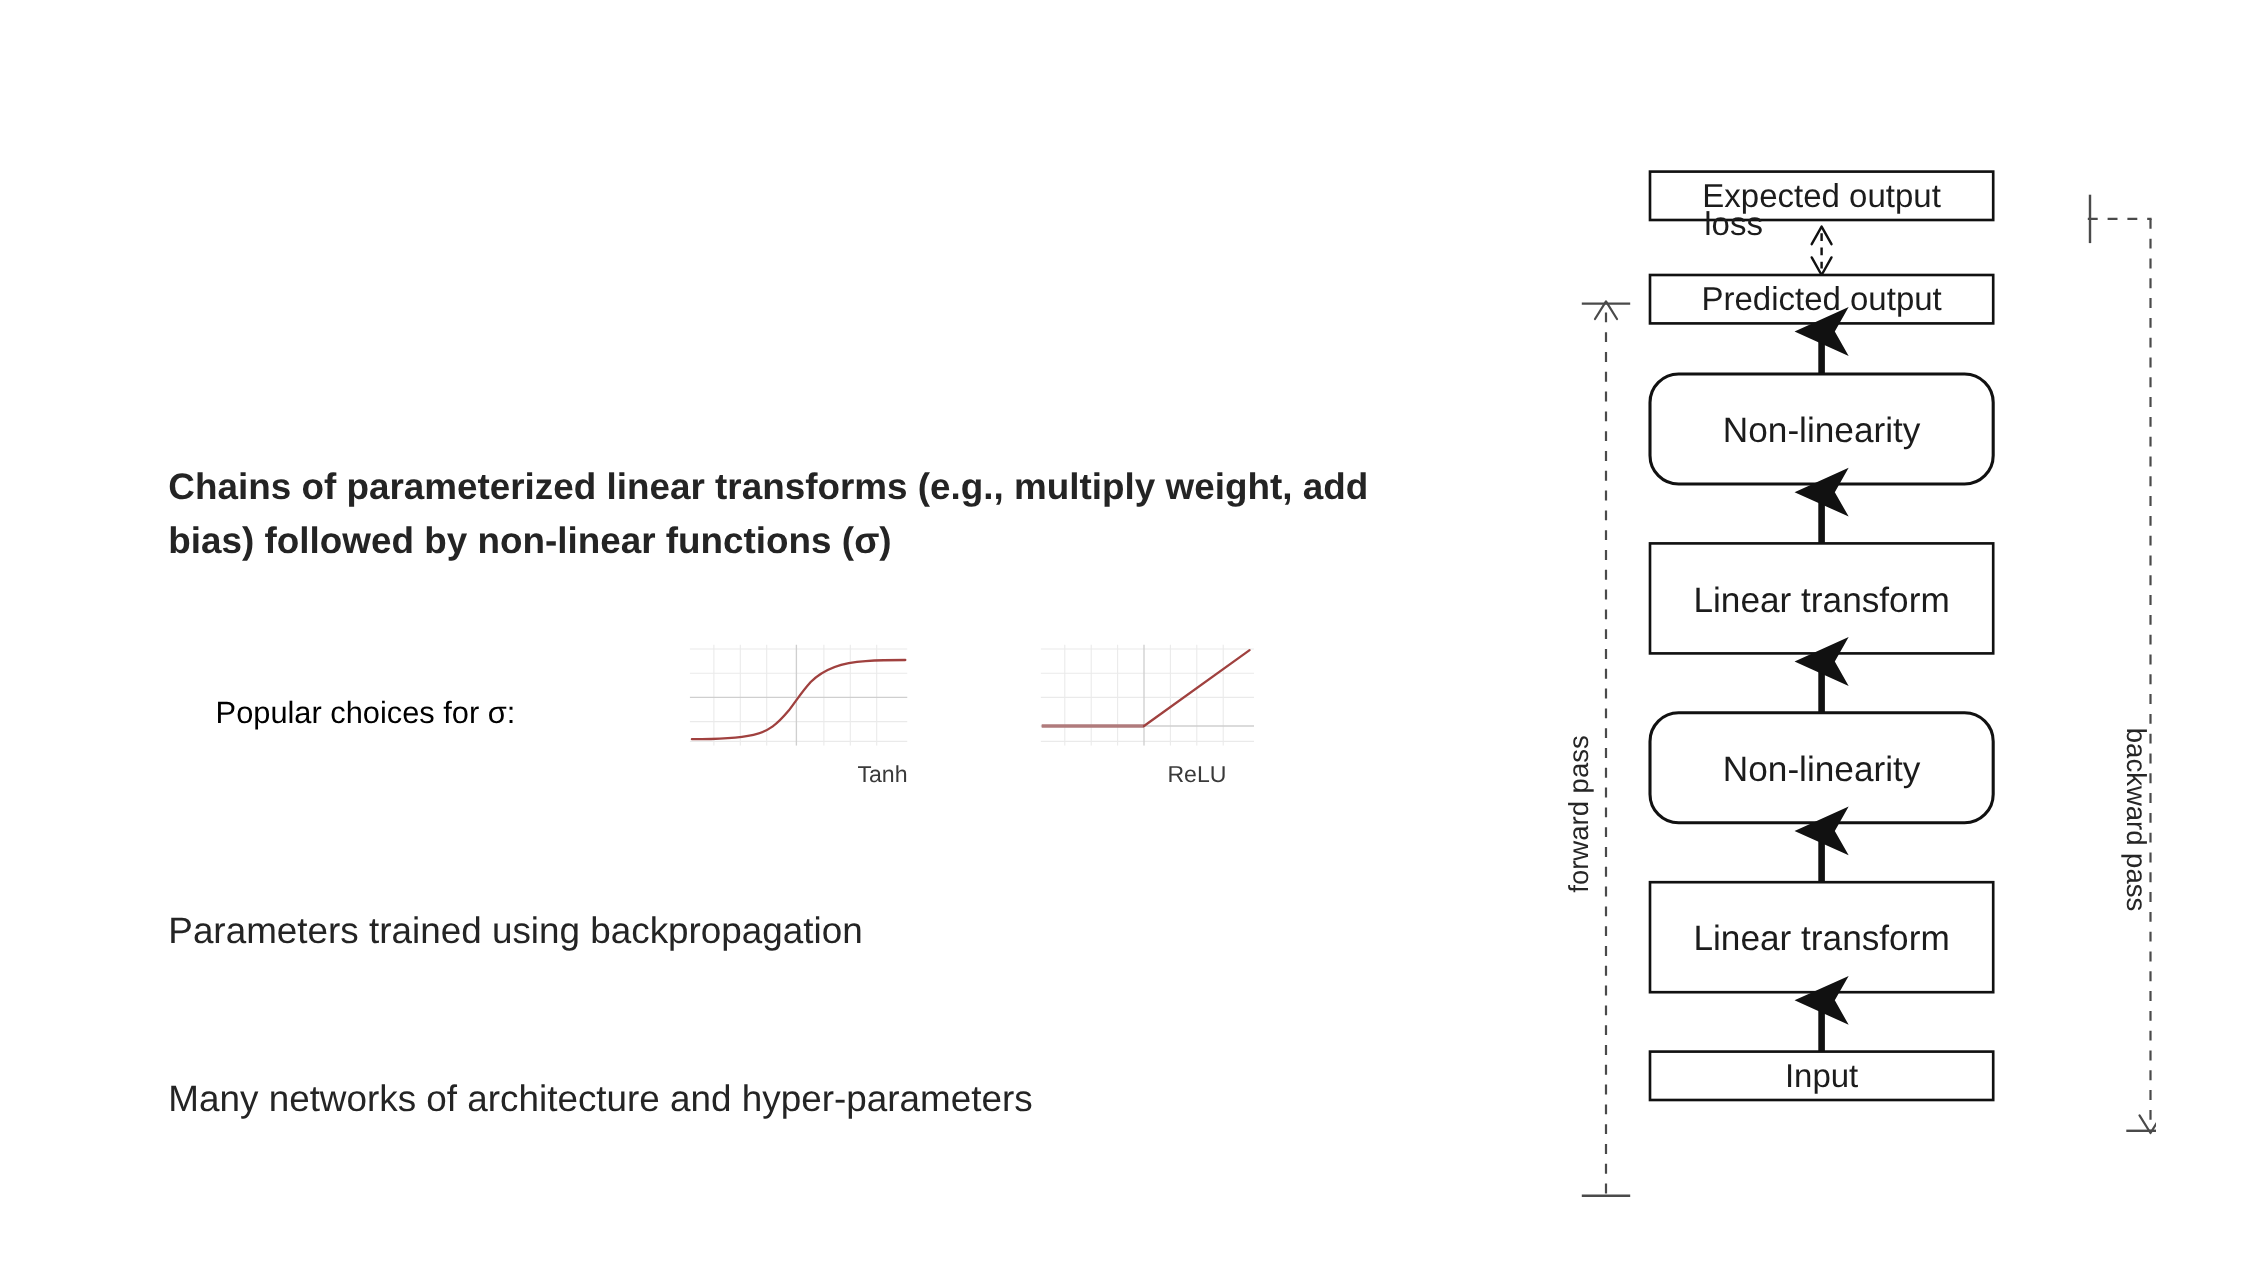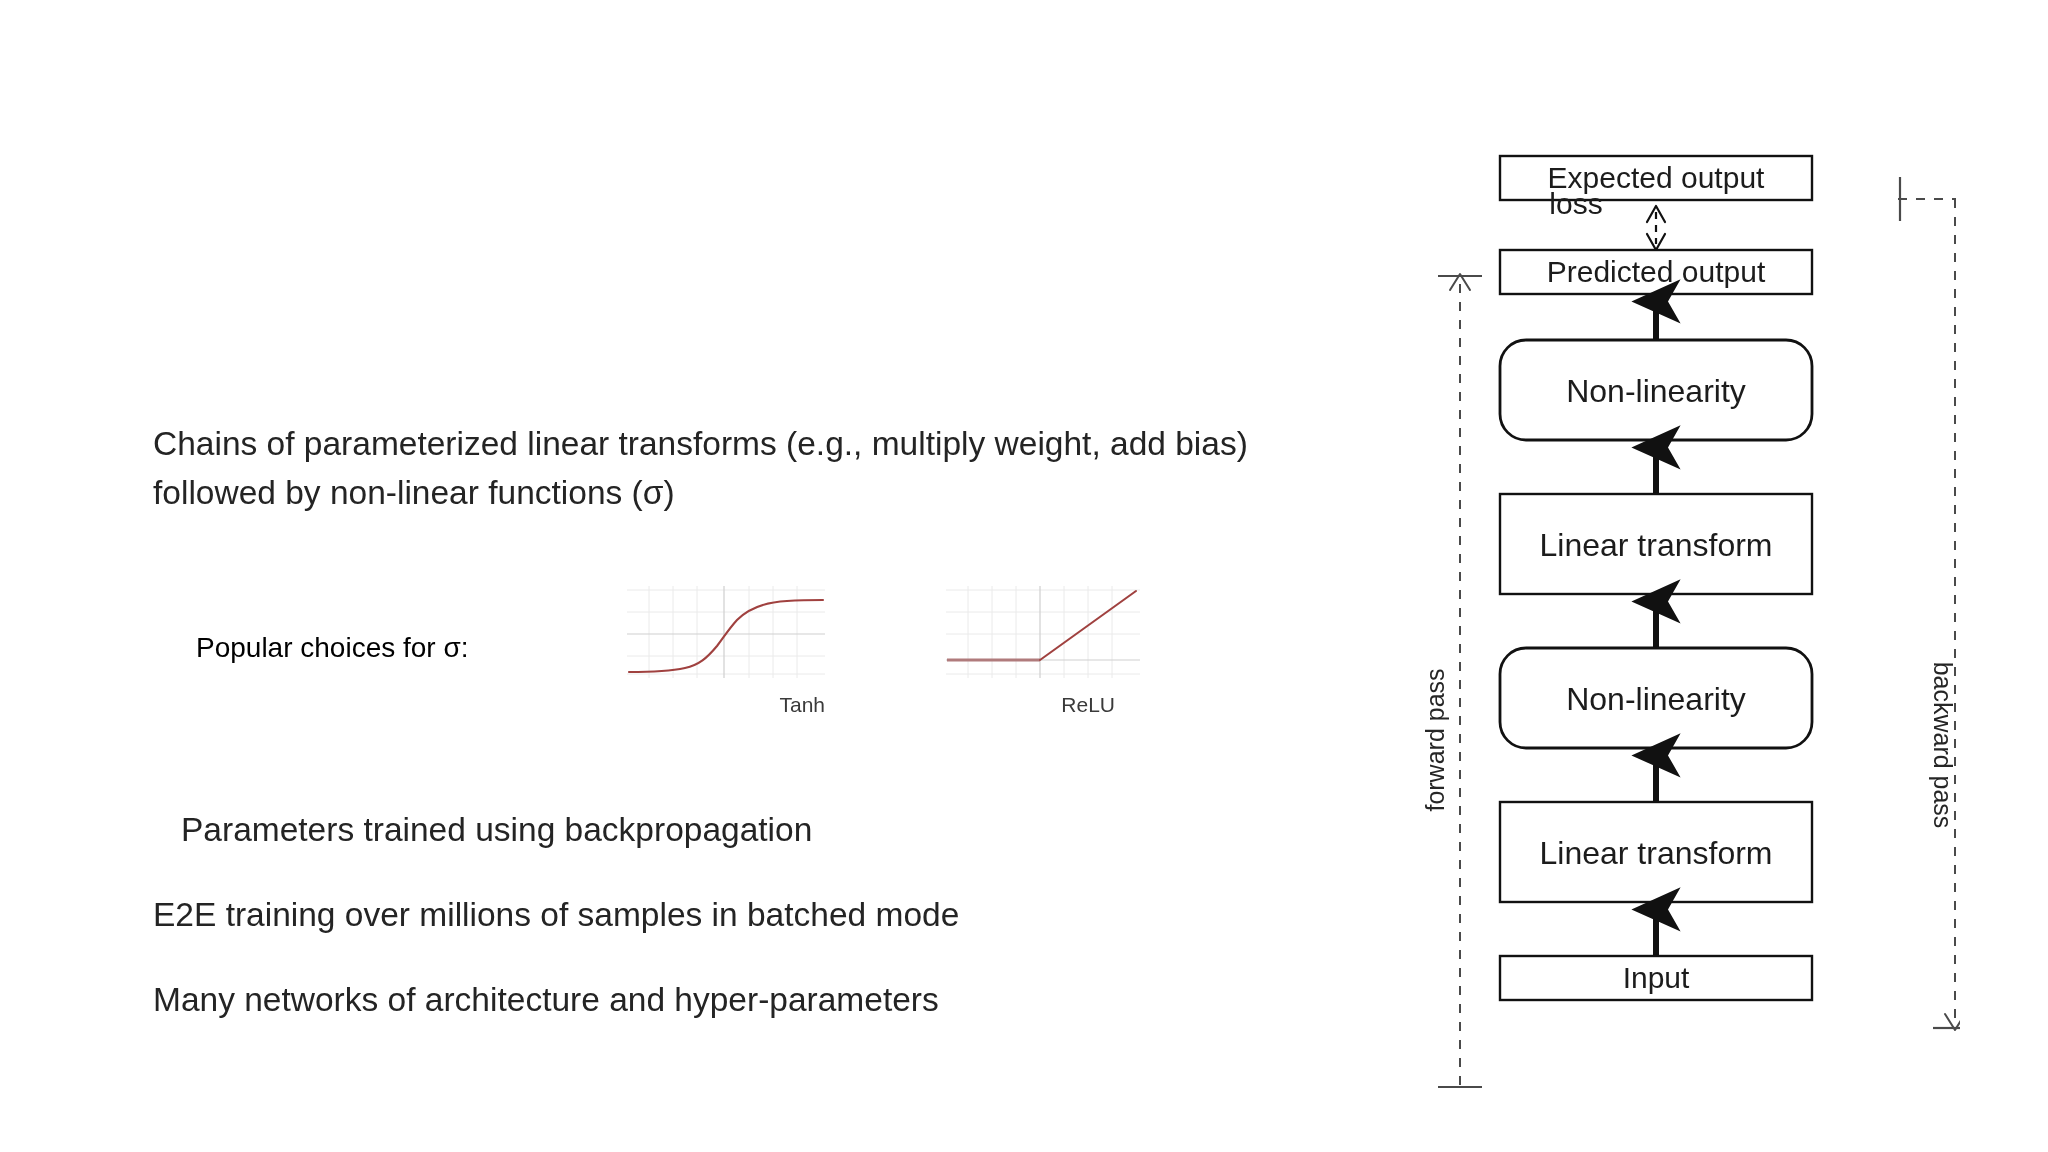--- a/index.html
+++ b/index.html
@@ -35,21 +35,21 @@
     color: #1c1c1c;
     white-space: nowrap;
   }
 
   .para {
     position: absolute;
     left: 153px;
     top: 420px;
     width: 1110px;
     font-size: 33.5px;
-    font-weight: 400;
+    font-weight: 700;
     line-height: 1.45;
     color: #242424;
   }
 
   .sigma-label {
     position: absolute;
     left: 196px;
     top: 632px;
     font-size: 28px;
     font-weight: 400;
@@ -58,21 +58,21 @@
   }
 
   .bullet {
     position: absolute;
     left: 153px;
     font-size: 33.5px;
     font-weight: 300;
     color: #242424;
     white-space: nowrap;
   }
-  .b1 { top: 811px; margin-left: 28px; }
+  .b1 { top: 828px; }
   .b2 { top: 896px; }
   .b3 { top: 981px; }
 
   
   .plot {
     position: absolute;
   }
   .plot-tanh { left: 627px; top: 586px; width: 198px; height: 92px; }
   .plot-relu { left: 946px; top: 586px; width: 194px; height: 92px; }
 
@@ -103,21 +103,20 @@
 <body>
 
 <div class="slide">
 
 
   <div class="para">Chains of parameterized linear transforms (e.g., multiply weight, add bias) followed by non-linear functions (σ)</div>
 
   <div class="sigma-label">Popular choices for σ:</div>
 
   <div class="bullet b1">Parameters trained using backpropagation</div>
-  <div class="bullet b2">E2E training over millions of samples in batched mode</div>
   <div class="bullet b3">Many networks of architecture and hyper-parameters</div>
 
   <div class="plot plot-tanh">
     <svg width="198" height="92" viewBox="0 0 198 92" xmlns="http://www.w3.org/2000/svg">
       <g stroke="#eaeaea" stroke-width="1">
         <line x1="0" y1="4" x2="198" y2="4"></line>
         <line x1="0" y1="26" x2="198" y2="26"></line>
         <line x1="0" y1="70" x2="198" y2="70"></line>
         <line x1="0" y1="88" x2="198" y2="88"></line>
         <line x1="22" y1="0" x2="22" y2="92"></line>

